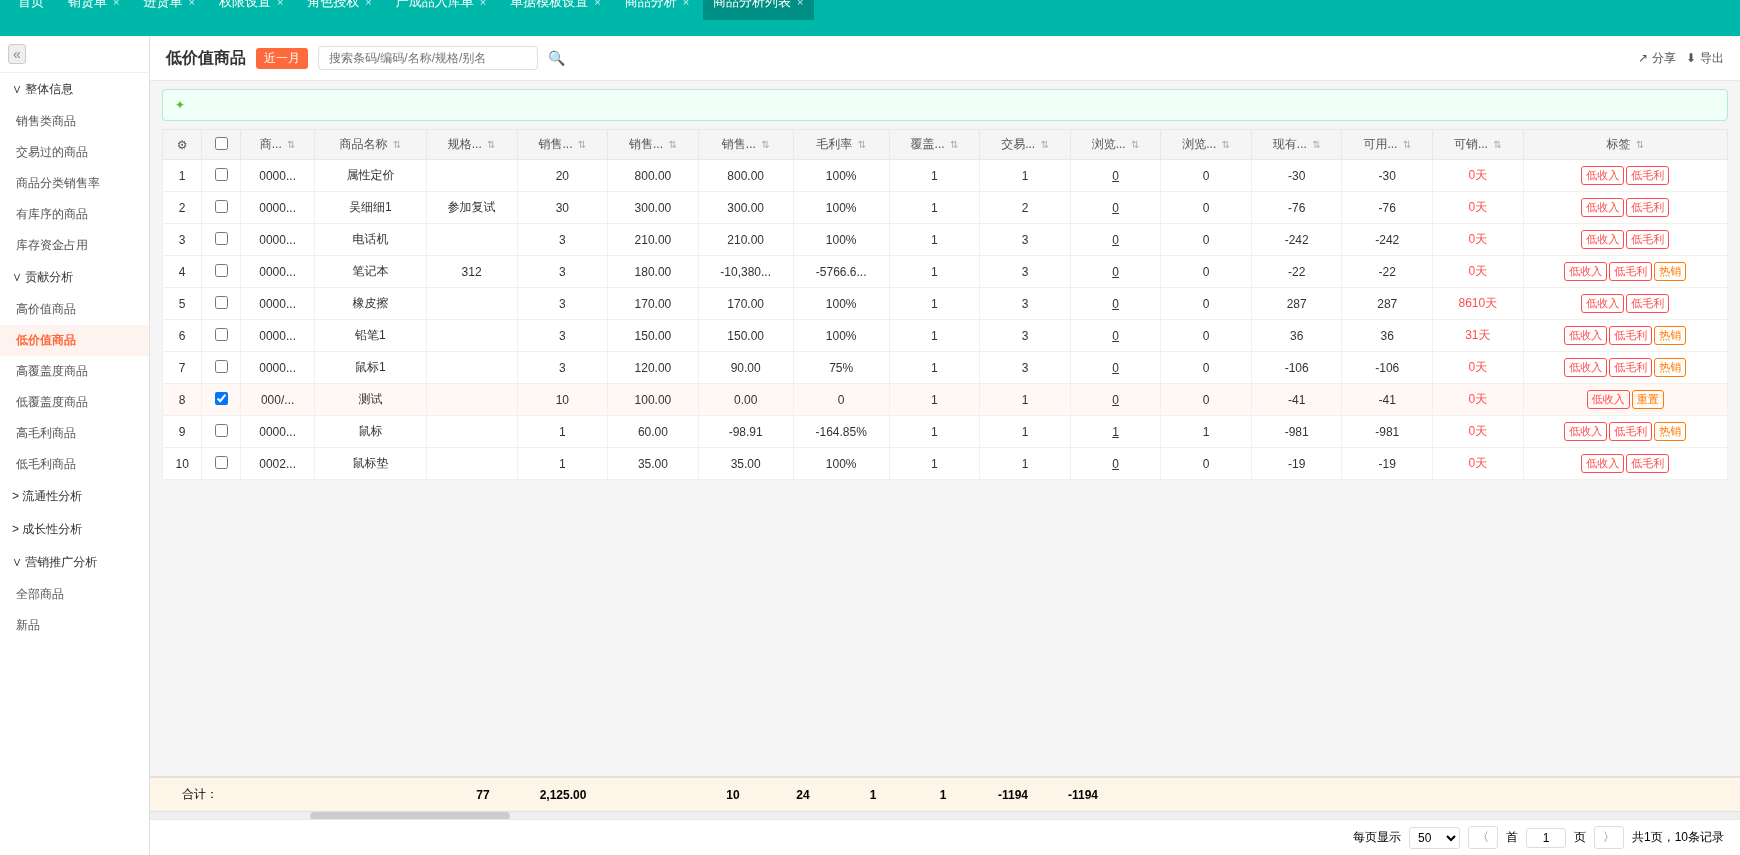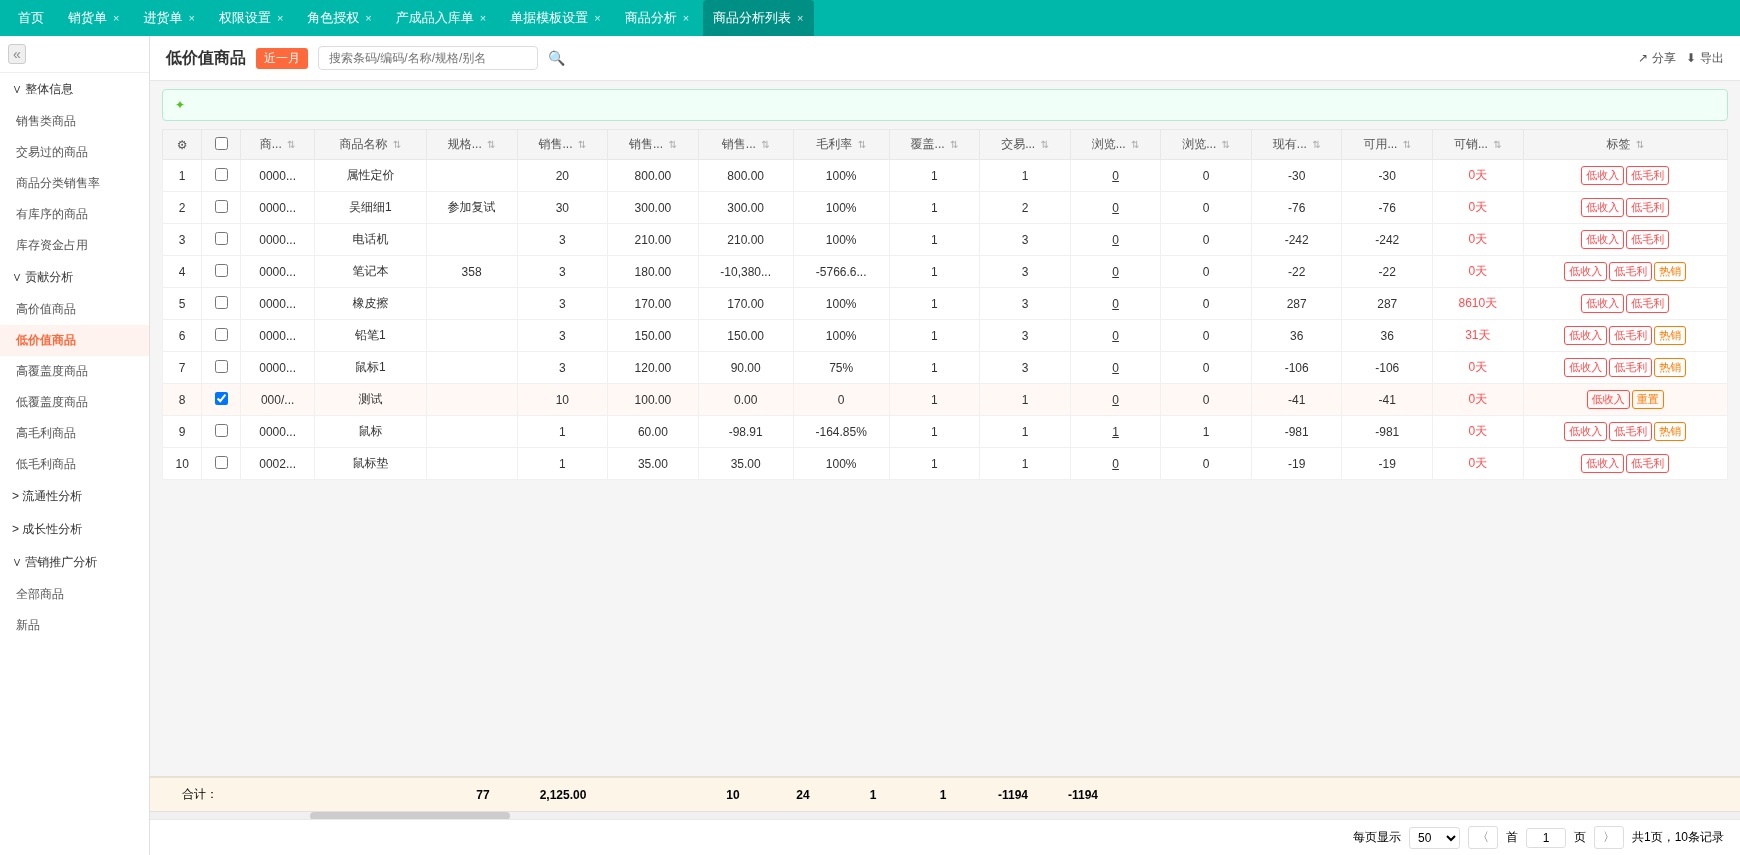--- a/index.html
+++ b/index.html
@@ -1,20 +1,20 @@
 <!DOCTYPE html>
 <html><head>
   <meta charset="utf-8">
   <style>
     * { box-sizing: border-box; margin: 0; padding: 0; font-family: 'Microsoft YaHei', Arial, sans-serif; font-size: 12px; }
     body { background: #f5f5f5; overflow: hidden; width: 1740px; height: 855px; }
 
     
     .top-nav {
-      display: flex; align-items: flex-start; background: #00b8a9; height: 36px; padding: 0 8px; gap: 4px;
+      display: flex; align-items: flex-end; background: #00b8a9; height: 36px; padding: 16px 8px; gap: 4px;
     }
     .nav-item {
       color: #fff; padding: 0 10px; height: 36px; display: flex; align-items: center; cursor: pointer; white-space: nowrap; font-size: 13px;
     }
     .nav-item.active { background: #008f84; border-radius: 4px 4px 0 0; }
     .nav-item .close-x { margin-left: 6px; font-size: 11px; opacity: 0.8; }
 
     
     .main-layout { display: flex; height: calc(855px - 36px); }
 
@@ -242,21 +242,21 @@
               <td>-242</td>
               <td>-242</td>
               <td style="color:#ff4d4f;">0天</td>
               <td><span class="tag-label tag-red">低收入</span><span class="tag-label tag-red">低毛利</span></td>
             </tr>
             <tr>
               <td>4</td>
               <td><input type="checkbox" style=""></td>
               <td>0000...</td>
               <td>笔记本</td>
-              <td>358</td>
+              <td>312</td>
               <td>3</td>
               <td>180.00</td>
               <td>-10,380...</td>
               <td>-5766.6...</td>
               <td>1</td>
               <td>3</td>
               <td><span class="underline">0</span></td>
               <td>0</td>
               <td>-22</td>
               <td>-22</td>

